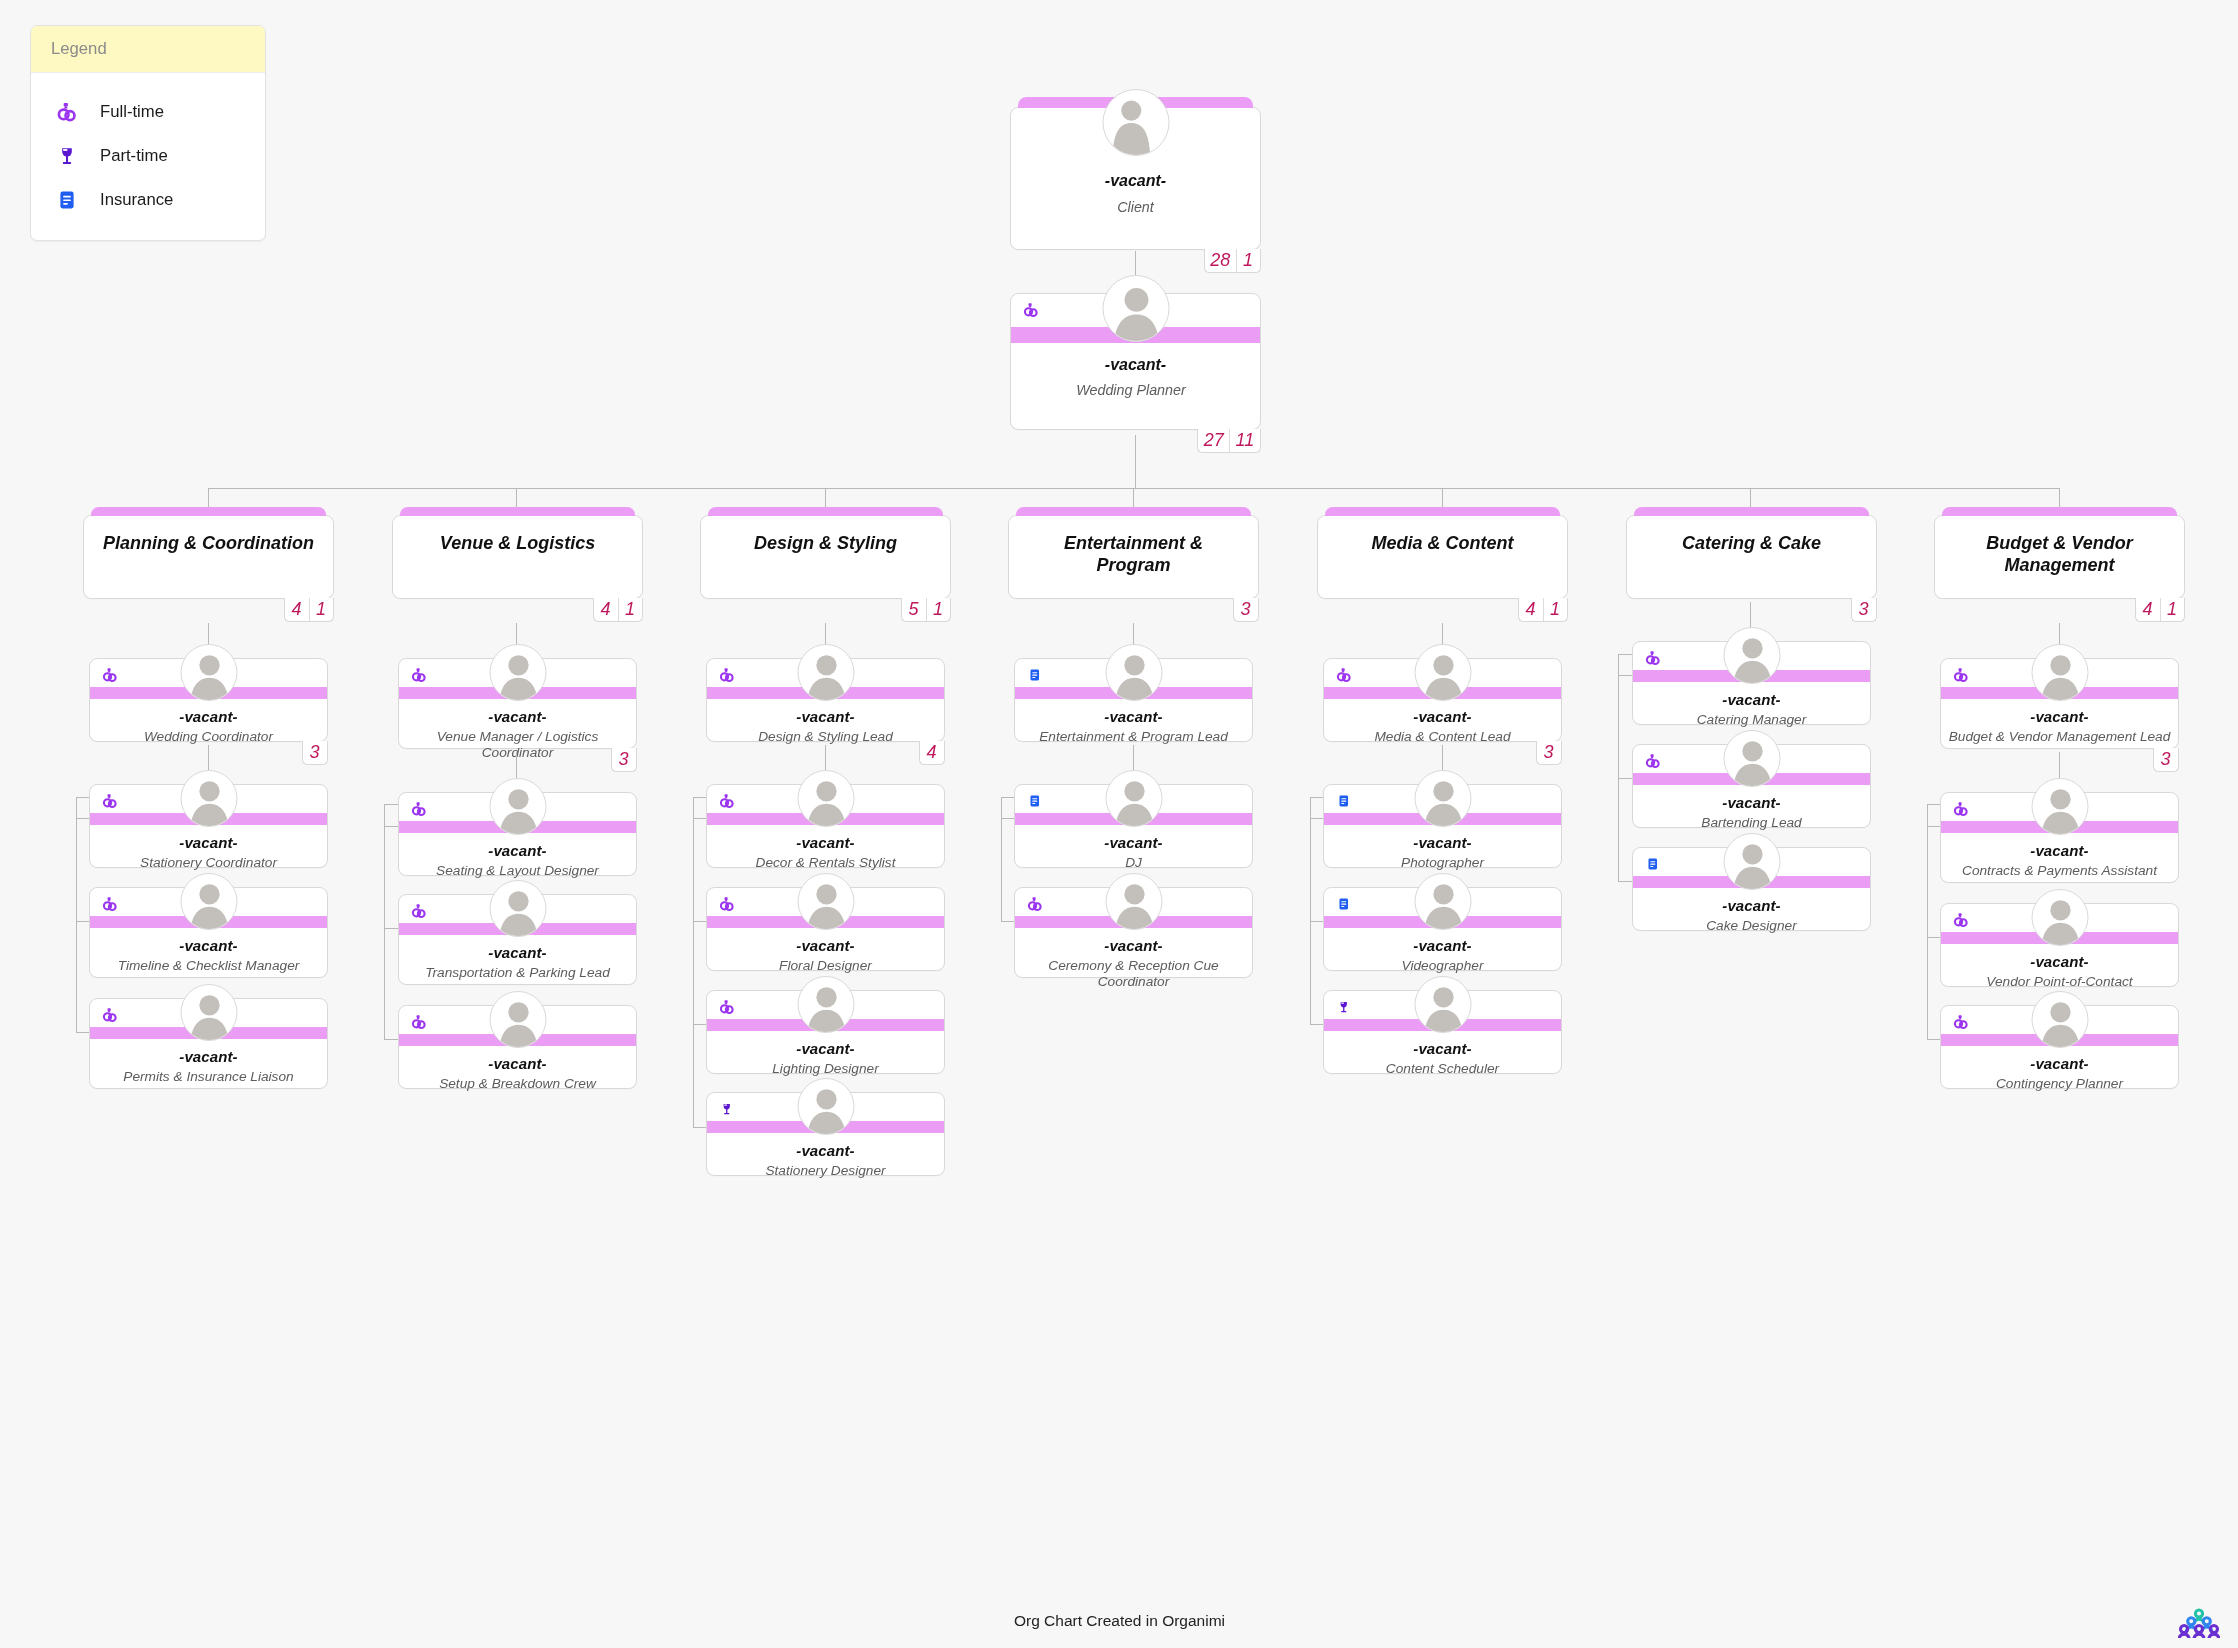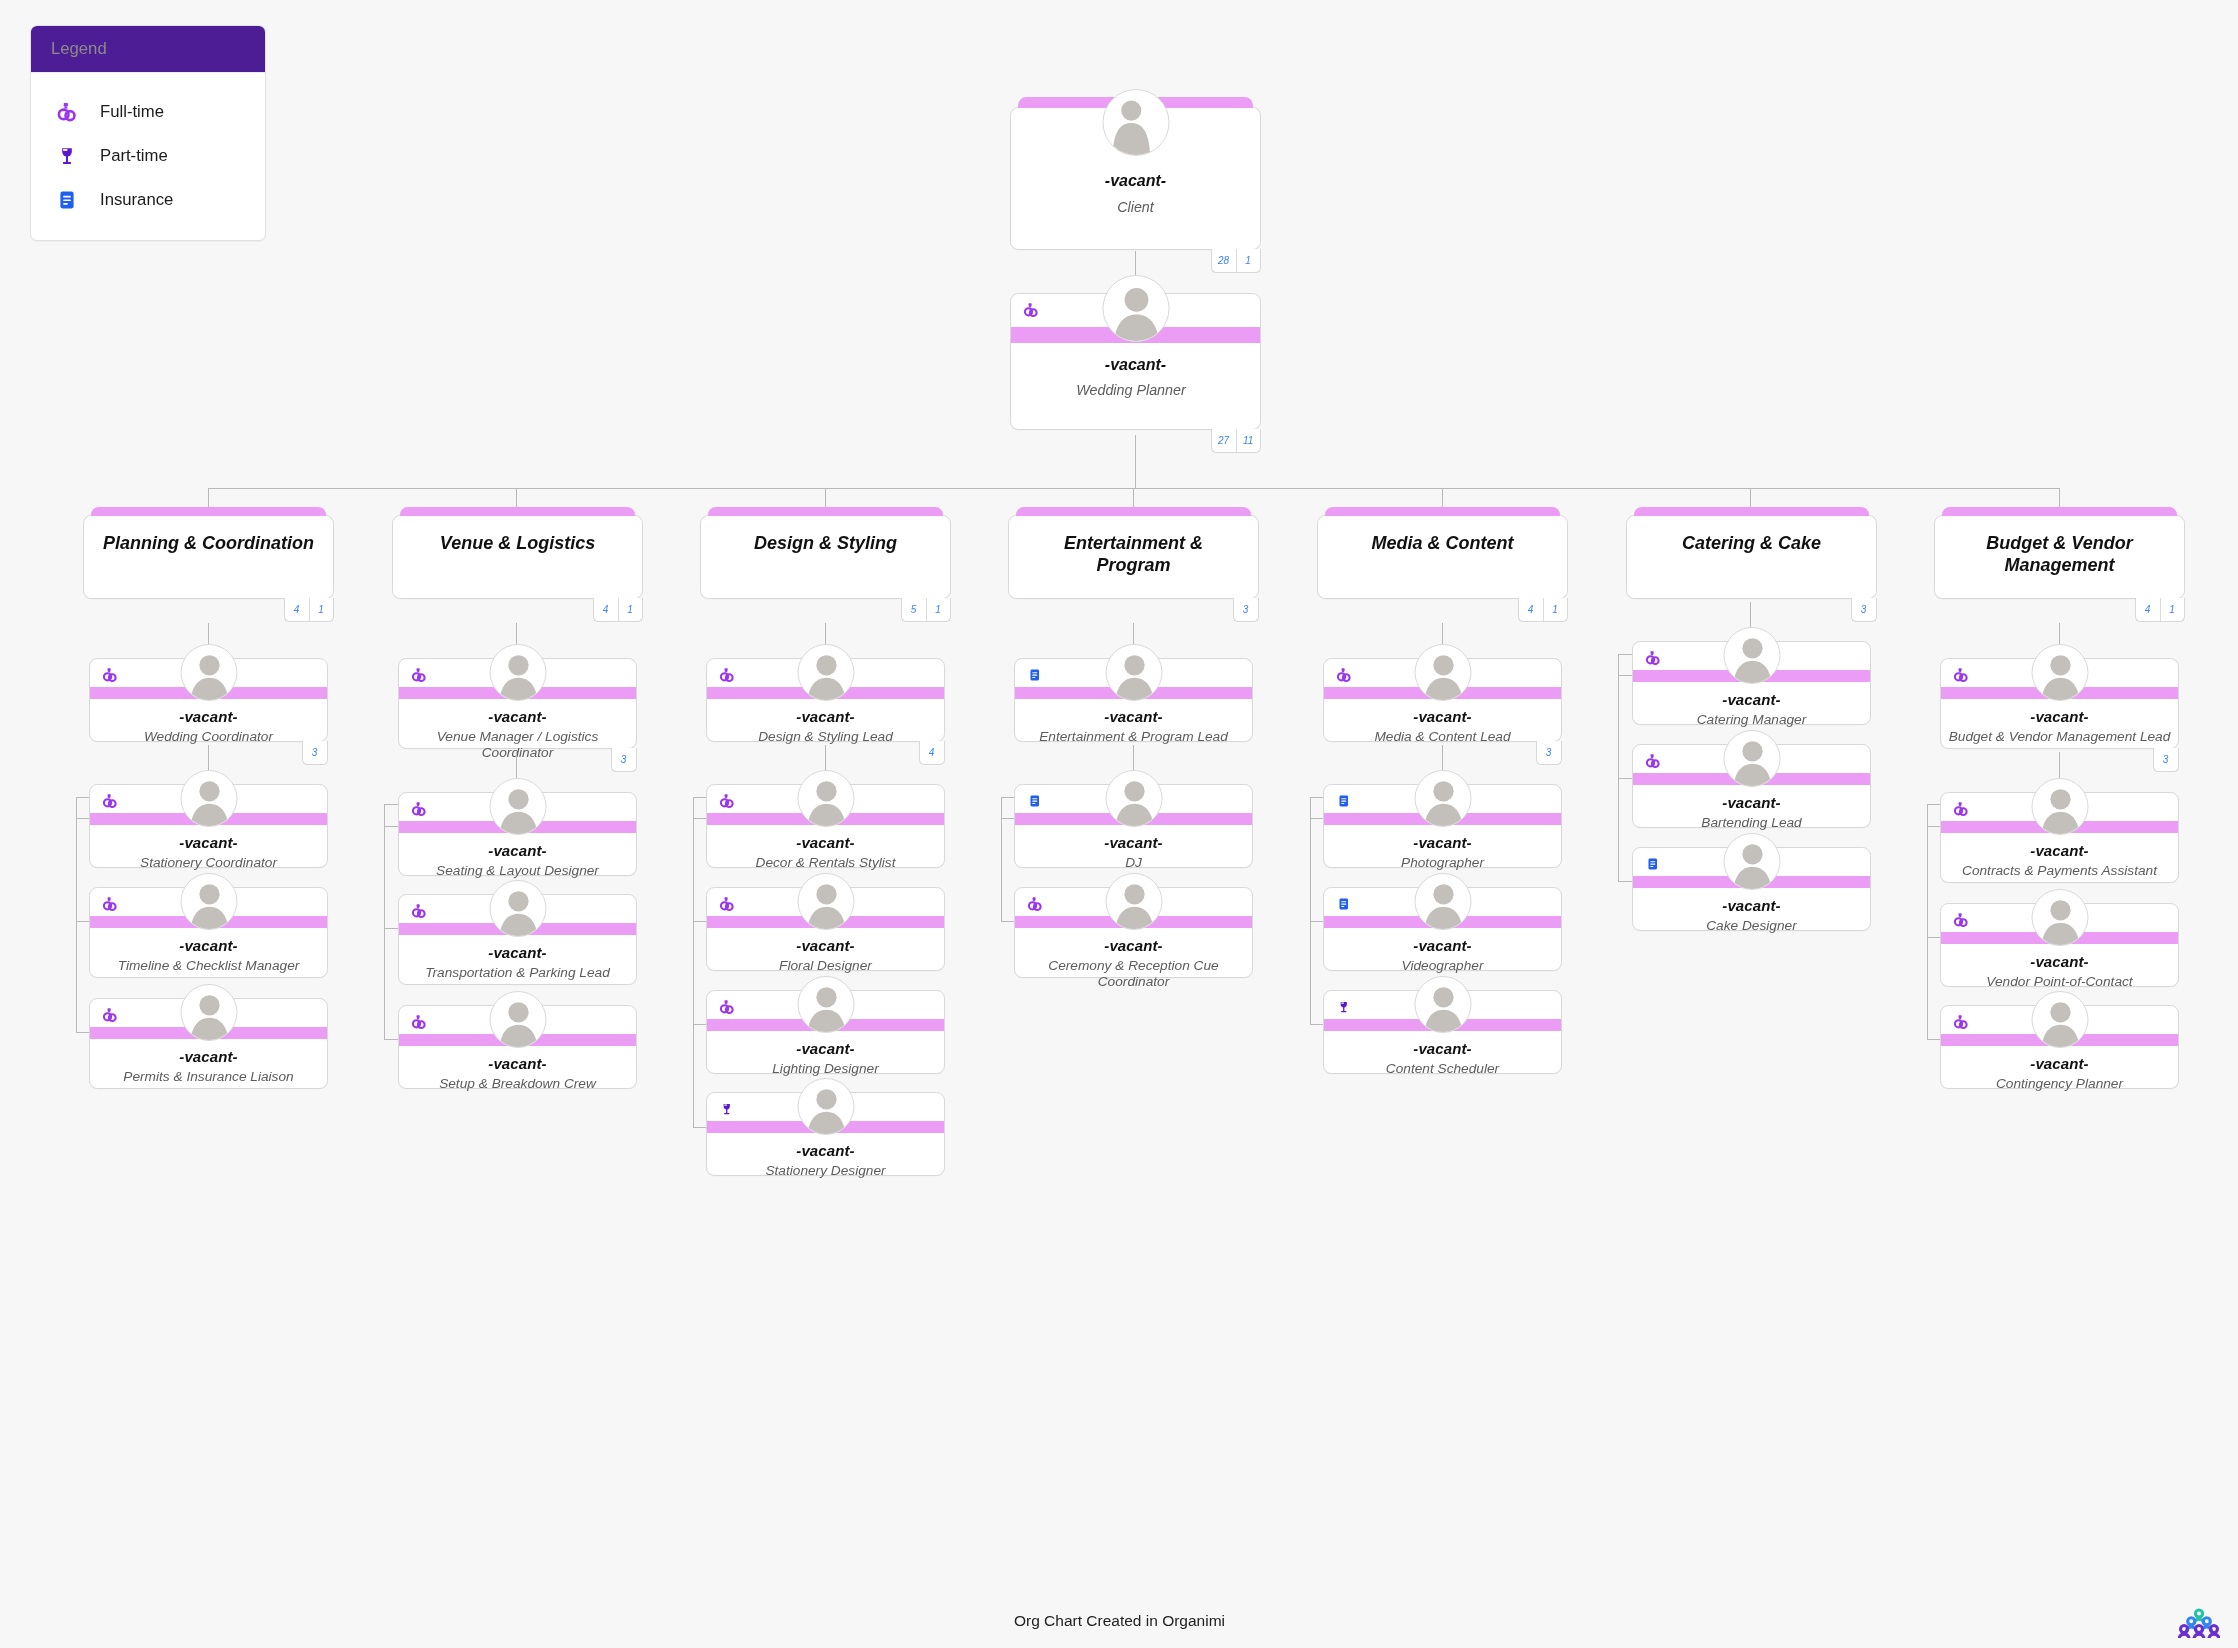--- a/index.html
+++ b/index.html
@@ -14,21 +14,21 @@
   #legend {
     position: absolute; left: 30px; top: 25px;
     width: 236px;
     background: #fff;
     border: 0.6px solid #e2e2e2;
     border-radius: 7.2px;
     overflow: hidden;
     box-shadow: 0 0.6px 1.2px rgba(0,0,0,.04);
   }
   #legend .lg-head {
-    background: #4c1d95;
+    background: #fef9c3;
     border-bottom: 0.6px solid #ececec;
     padding: 13px 20px;
     font-size: 16.7px;
     color: #8b8b8b;
   }
   #legend .lg-body { padding: 16.7px 20px 18px 20px; }
   #legend .lg-row {
     display: flex; align-items: center;
     height: 44px;
   }
@@ -121,21 +121,21 @@
     border: 0.6px solid #d8d8d8;
     border-top: none;
     border-radius: 0 0 5.4px 5.4px;
     height: 24px;
     z-index: 2;
     overflow: hidden;
   }
   .badge span {
     min-width: 24px;
     display: flex; align-items: center; justify-content: center;
-    font-size: 10px; color: #3b82f6;
+    font-size: 18px; color: #be185d;
     padding: 0 5.4px;
   }
   .badge span + span { border-left: 0.6px solid #dcdcdc; }
 
   
   #footer {
     position: absolute; left: 0; right: 0; top: 1612px;
     text-align: center;
     font-size: 15.5px; color: #222;
   }

